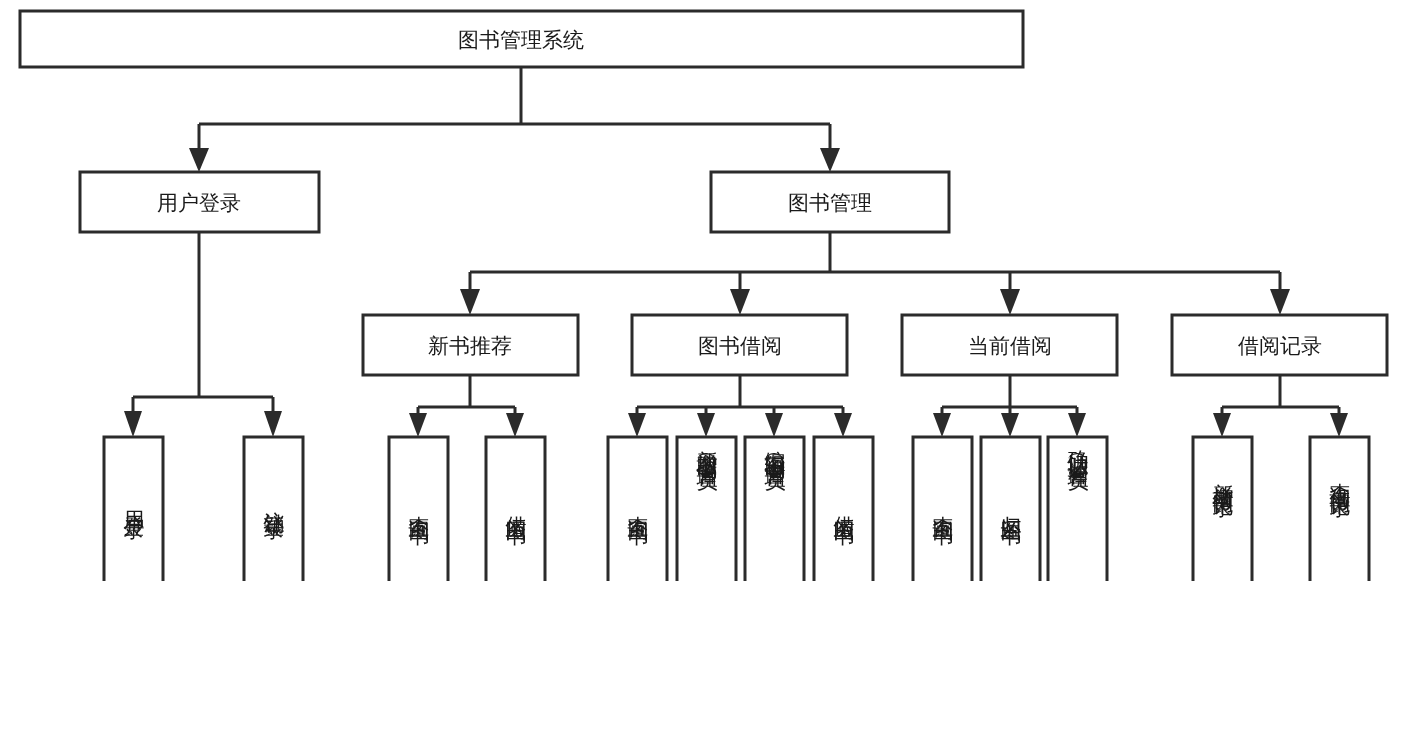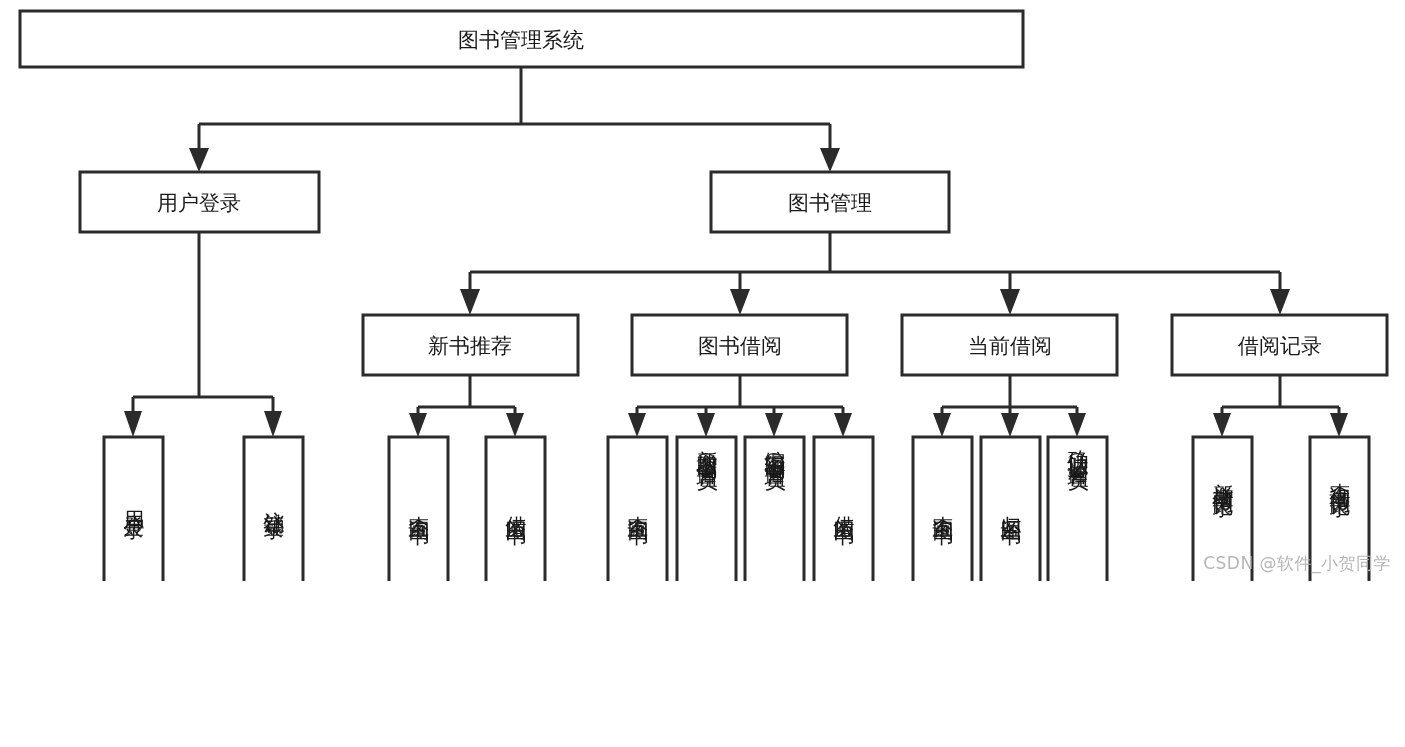--- a/index.html
+++ b/index.html
@@ -241,15 +241,14 @@
       <rect class="node-box" x="1193" y="437" width="59" height="297"></rect>
       <text class="node-label-vertical" x="1223" y="475">新增借阅记录</text>
     </g>
     <g>
       <rect class="node-box" x="1310" y="437" width="59" height="297"></rect>
       <text class="node-label-vertical" x="1340" y="475">查询借阅记录</text>
     </g>
 
   </svg>
 
-  <div class="watermark">CSDN @软件_小贺同学</div>
 
 </div>
 
 </body></html>

